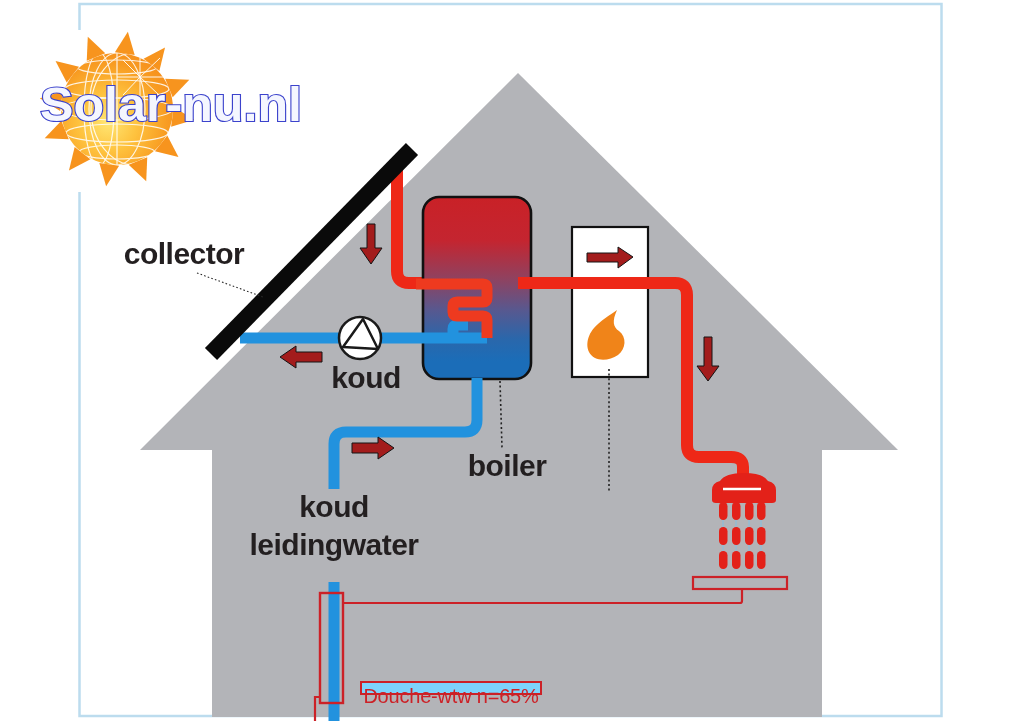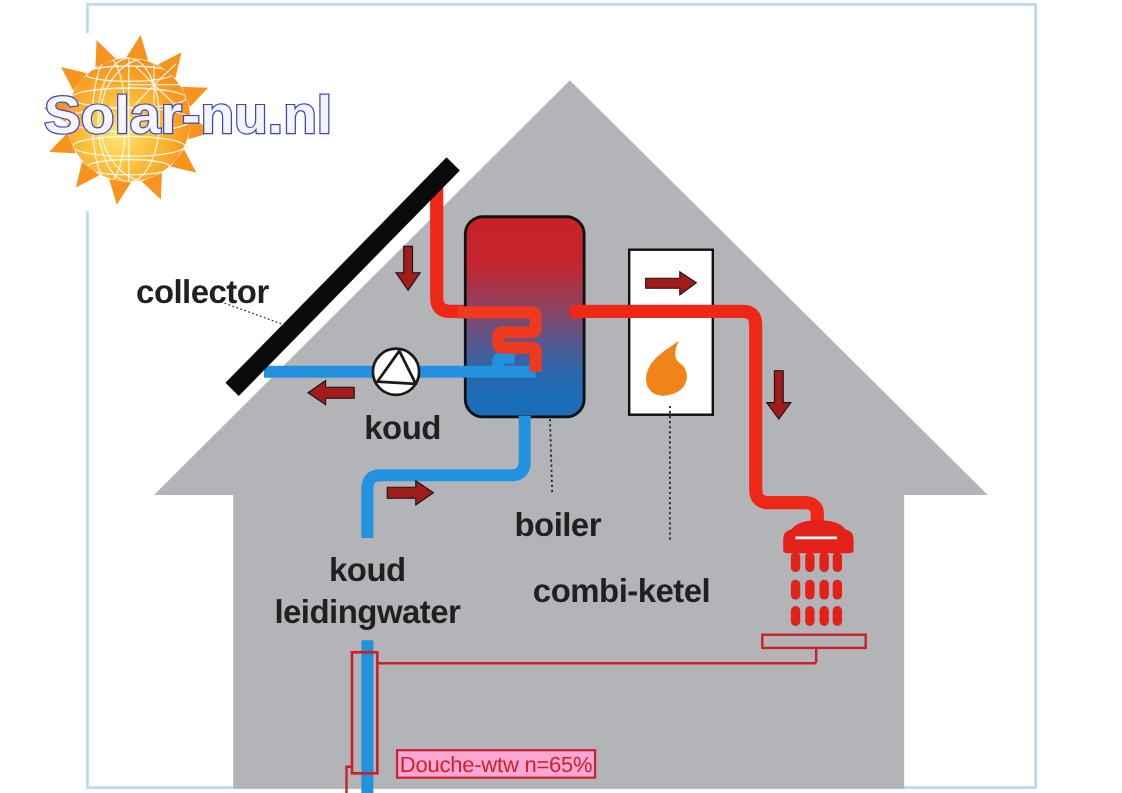--- a/index.html
+++ b/index.html
@@ -1,22 +1,22 @@
 <!DOCTYPE html>
 <html><head>
 <meta charset="utf-8">
 <style>
   html,body{margin:0;padding:0;background:#ffffff;}
   #stage{position:relative;width:1020px;height:721px;background:#ffffff;overflow:hidden;
          font-family:"Liberation Sans",sans-serif;border-radius:26px;}
   #stage svg{position:absolute;left:0;top:0;}
   .label{position:absolute;font-weight:600;font-size:30px;line-height:36px;color:#231f20;
-         text-align:center;letter-spacing:-0.5px;white-space:nowrap;margin-top:12px;}
-  .douche-label{position:absolute;left:360px;top:681px;width:182px;height:27px;
-         box-sizing:border-box;border:2.5px solid #cc2127;background:#f9a8d4;color:#cc2127;
+         text-align:center;letter-spacing:-0.5px;white-space:nowrap;}
+  .douche-label{position:absolute;left:360px;top:681px;width:182px;height:14px;
+         box-sizing:border-box;border:2.5px solid #cc2127;background:#7dd3fc;color:#cc2127;
          font-size:20px;line-height:26px;font-weight:400;text-align:center;letter-spacing:-0.2px;
          white-space:nowrap;}
 </style>
 </head>
 <body>
 
 <div id="stage">
 
 <svg width="1020" height="721" viewBox="0 0 1020 721">
   <defs>
@@ -154,16 +154,15 @@
     </g>
     <text x="40" y="121" font-family="Liberation Sans, sans-serif" font-size="48" font-weight="bold" textLength="262" lengthAdjust="spacingAndGlyphs" fill="#f4f6ff" stroke="#3c43cc" stroke-width="2.2" paint-order="stroke" style="paint-order:stroke;">Solar-nu.nl</text>
   </g>
 </svg>
 
 <div class="label" style="left:104px;top:236px;width:160px;">collector</div>
 <div class="label" style="left:306px;top:360px;width:120px;">koud</div>
 <div class="label" style="left:264px;top:489px;width:140px;">koud</div>
 <div class="label" style="left:447px;top:448px;width:120px;">boiler</div>
 <div class="label" style="left:234px;top:527px;width:200px;">leidingwater</div>
-<div class="label" style="left:465px;top:508px;width:200px;">combi-ketel</div>
 <div class="douche-label">Douche-wtw n=65%</div>
 
 </div>
 
 </body></html>

